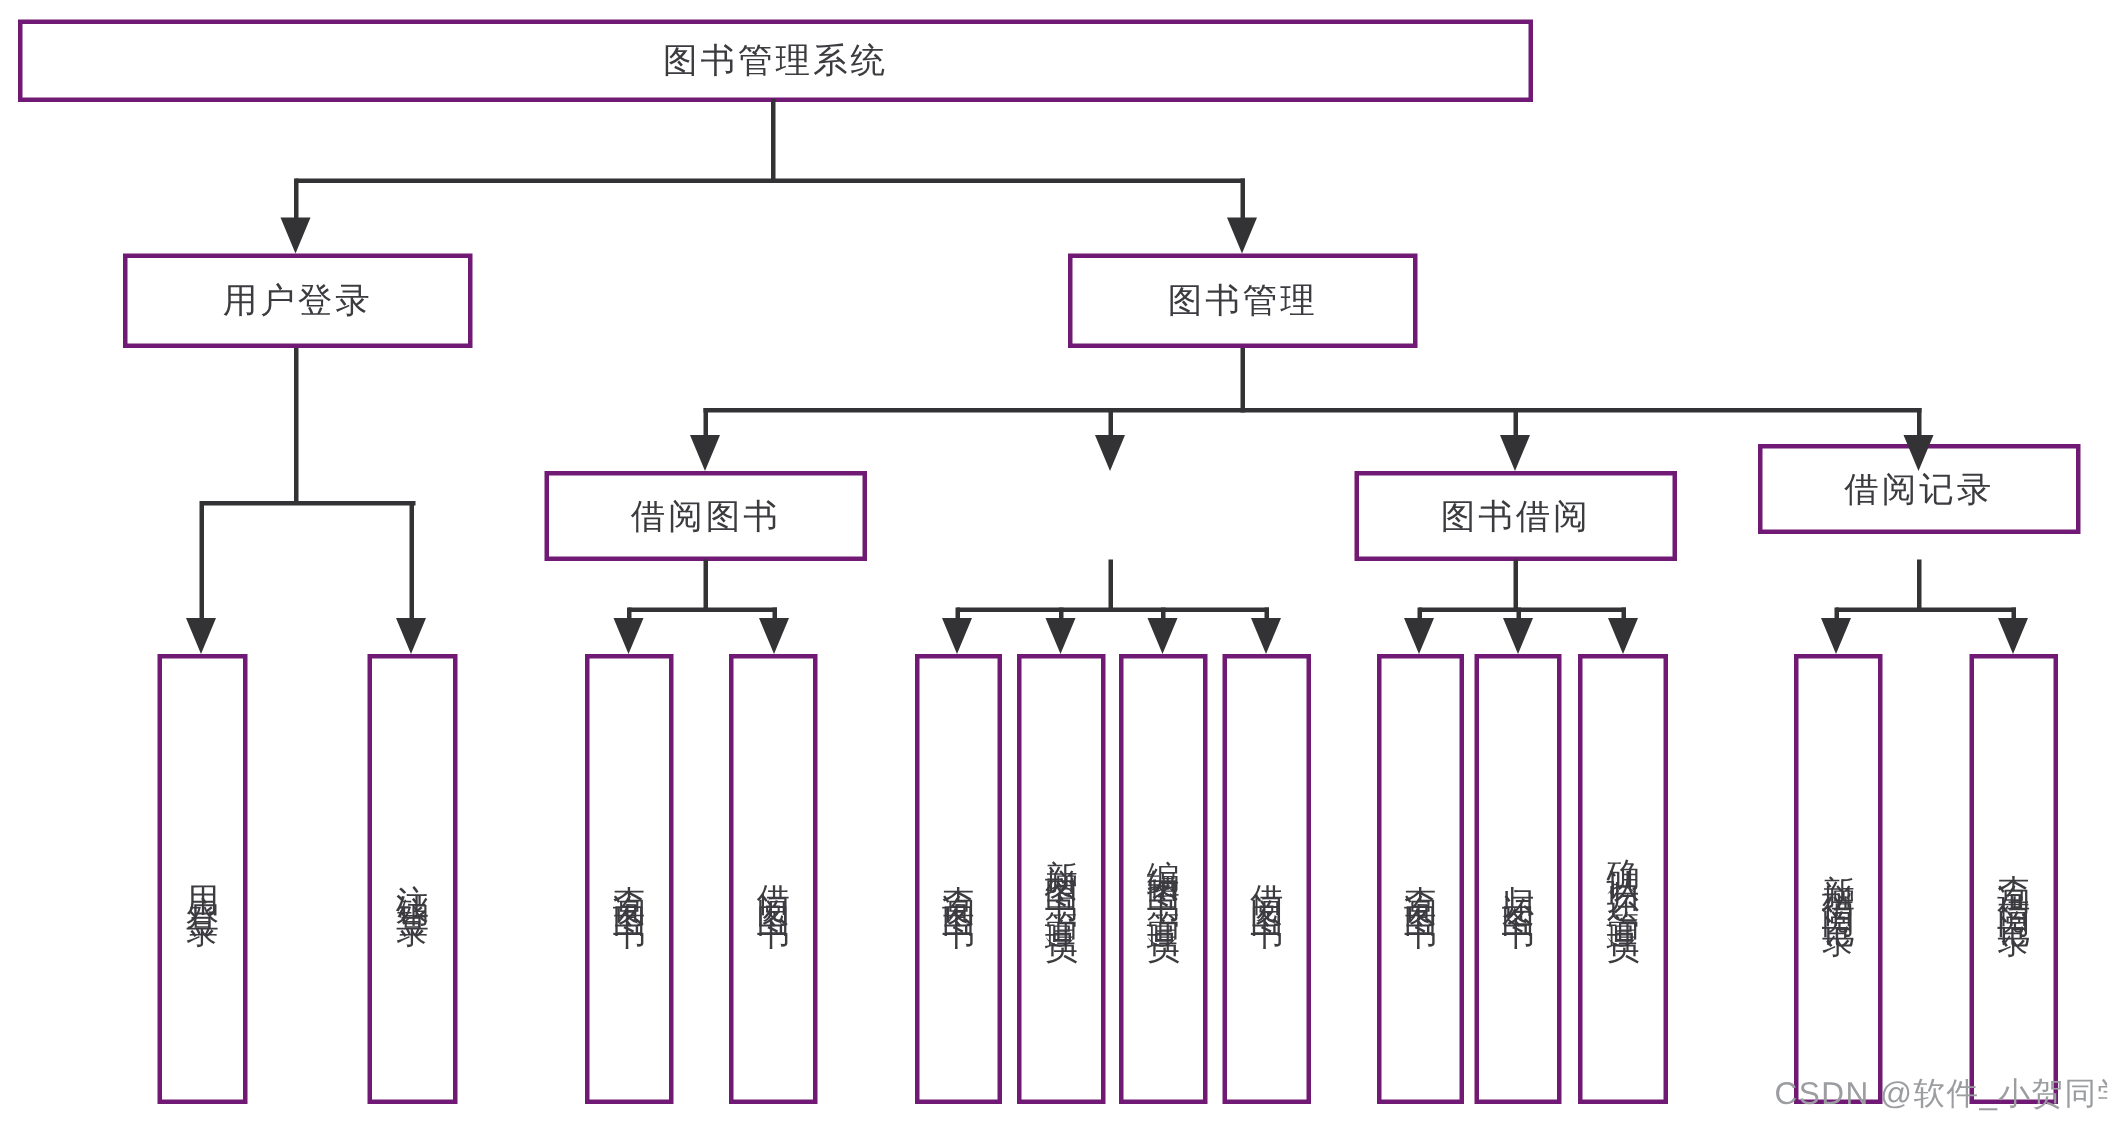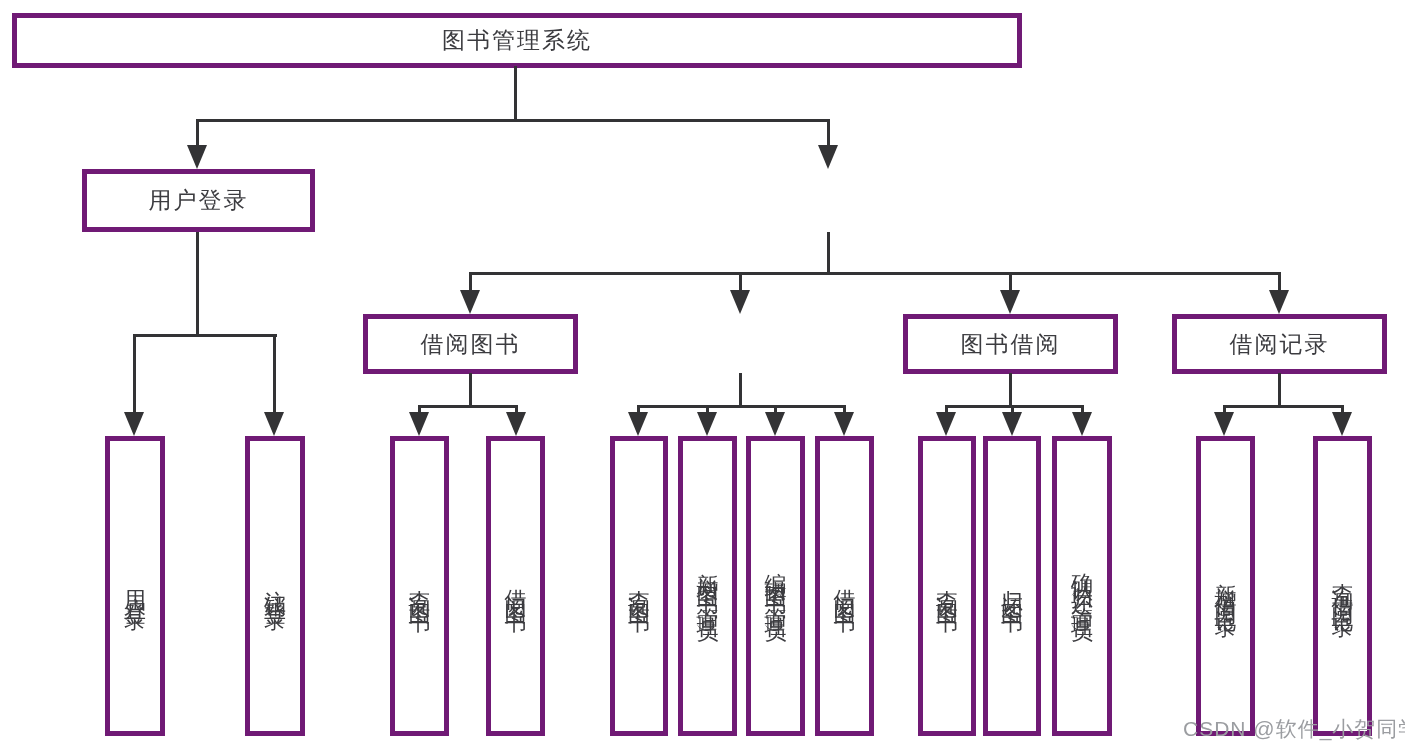--- a/index.html
+++ b/index.html
@@ -2,21 +2,21 @@
 <html><head>
 <meta charset="utf-8">
 <style>
   html,body { margin:0; padding:0; background:#ffffff; }
   .canvas {
     position:relative; width:1405px; height:747px; background:#ffffff;
     font-family:"Liberation Sans", sans-serif; overflow:hidden;
   }
   .box {
     position:absolute; box-sizing:border-box;
-    border:5px solid #701a75; background:#ffffff;
+    border:3px solid #701a75; background:#ffffff;
     display:flex; align-items:center; justify-content:center;
   }
   .lbl {
     color:#3c3c40; font-size:23px; letter-spacing:2px; white-space:nowrap;
   }
   .leaf .lbl {
     writing-mode:vertical-rl; text-orientation:mixed;
     font-size:22px; letter-spacing:7px;
   }
   .vl, .hl { position:absolute; background:#333335; }
@@ -38,31 +38,34 @@
 <div class="canvas">
 
   <div class="box" style="left:12px; top:13px; width:1010px; height:55px;">
     <span class="lbl">图书管理系统</span>
   </div>
 
   <div class="box" style="left:82px; top:169px; width:233px; height:63px;">
     <span class="lbl">用户登录</span>
   </div>
 
+  <div class="box" style="left:712px; top:169px; width:233px; height:63px;">
+    <span class="lbl">图书管理</span>
+  </div>
 
   <div class="box" style="left:363px; top:314px; width:215px; height:60px;">
     <span class="lbl">借阅图书</span>
   </div>
 
 
   <div class="box" style="left:903px; top:314px; width:215px; height:60px;">
     <span class="lbl">图书借阅</span>
   </div>
 
-  <div class="box" style="left:1172px; top:314px; width:215px; height:60px;">
+  <div class="box" style="left:1172px; top:296px; width:215px; height:60px;">
     <span class="lbl">借阅记录</span>
   </div>
 
   <div class="box leaf" style="left:105px; top:436px; width:60px; height:300px;">
     <span class="lbl">用户登录</span>
   </div>
 
   <div class="box leaf" style="left:245px; top:436px; width:60px; height:300px;">
     <span class="lbl">注销登录</span>
   </div>

